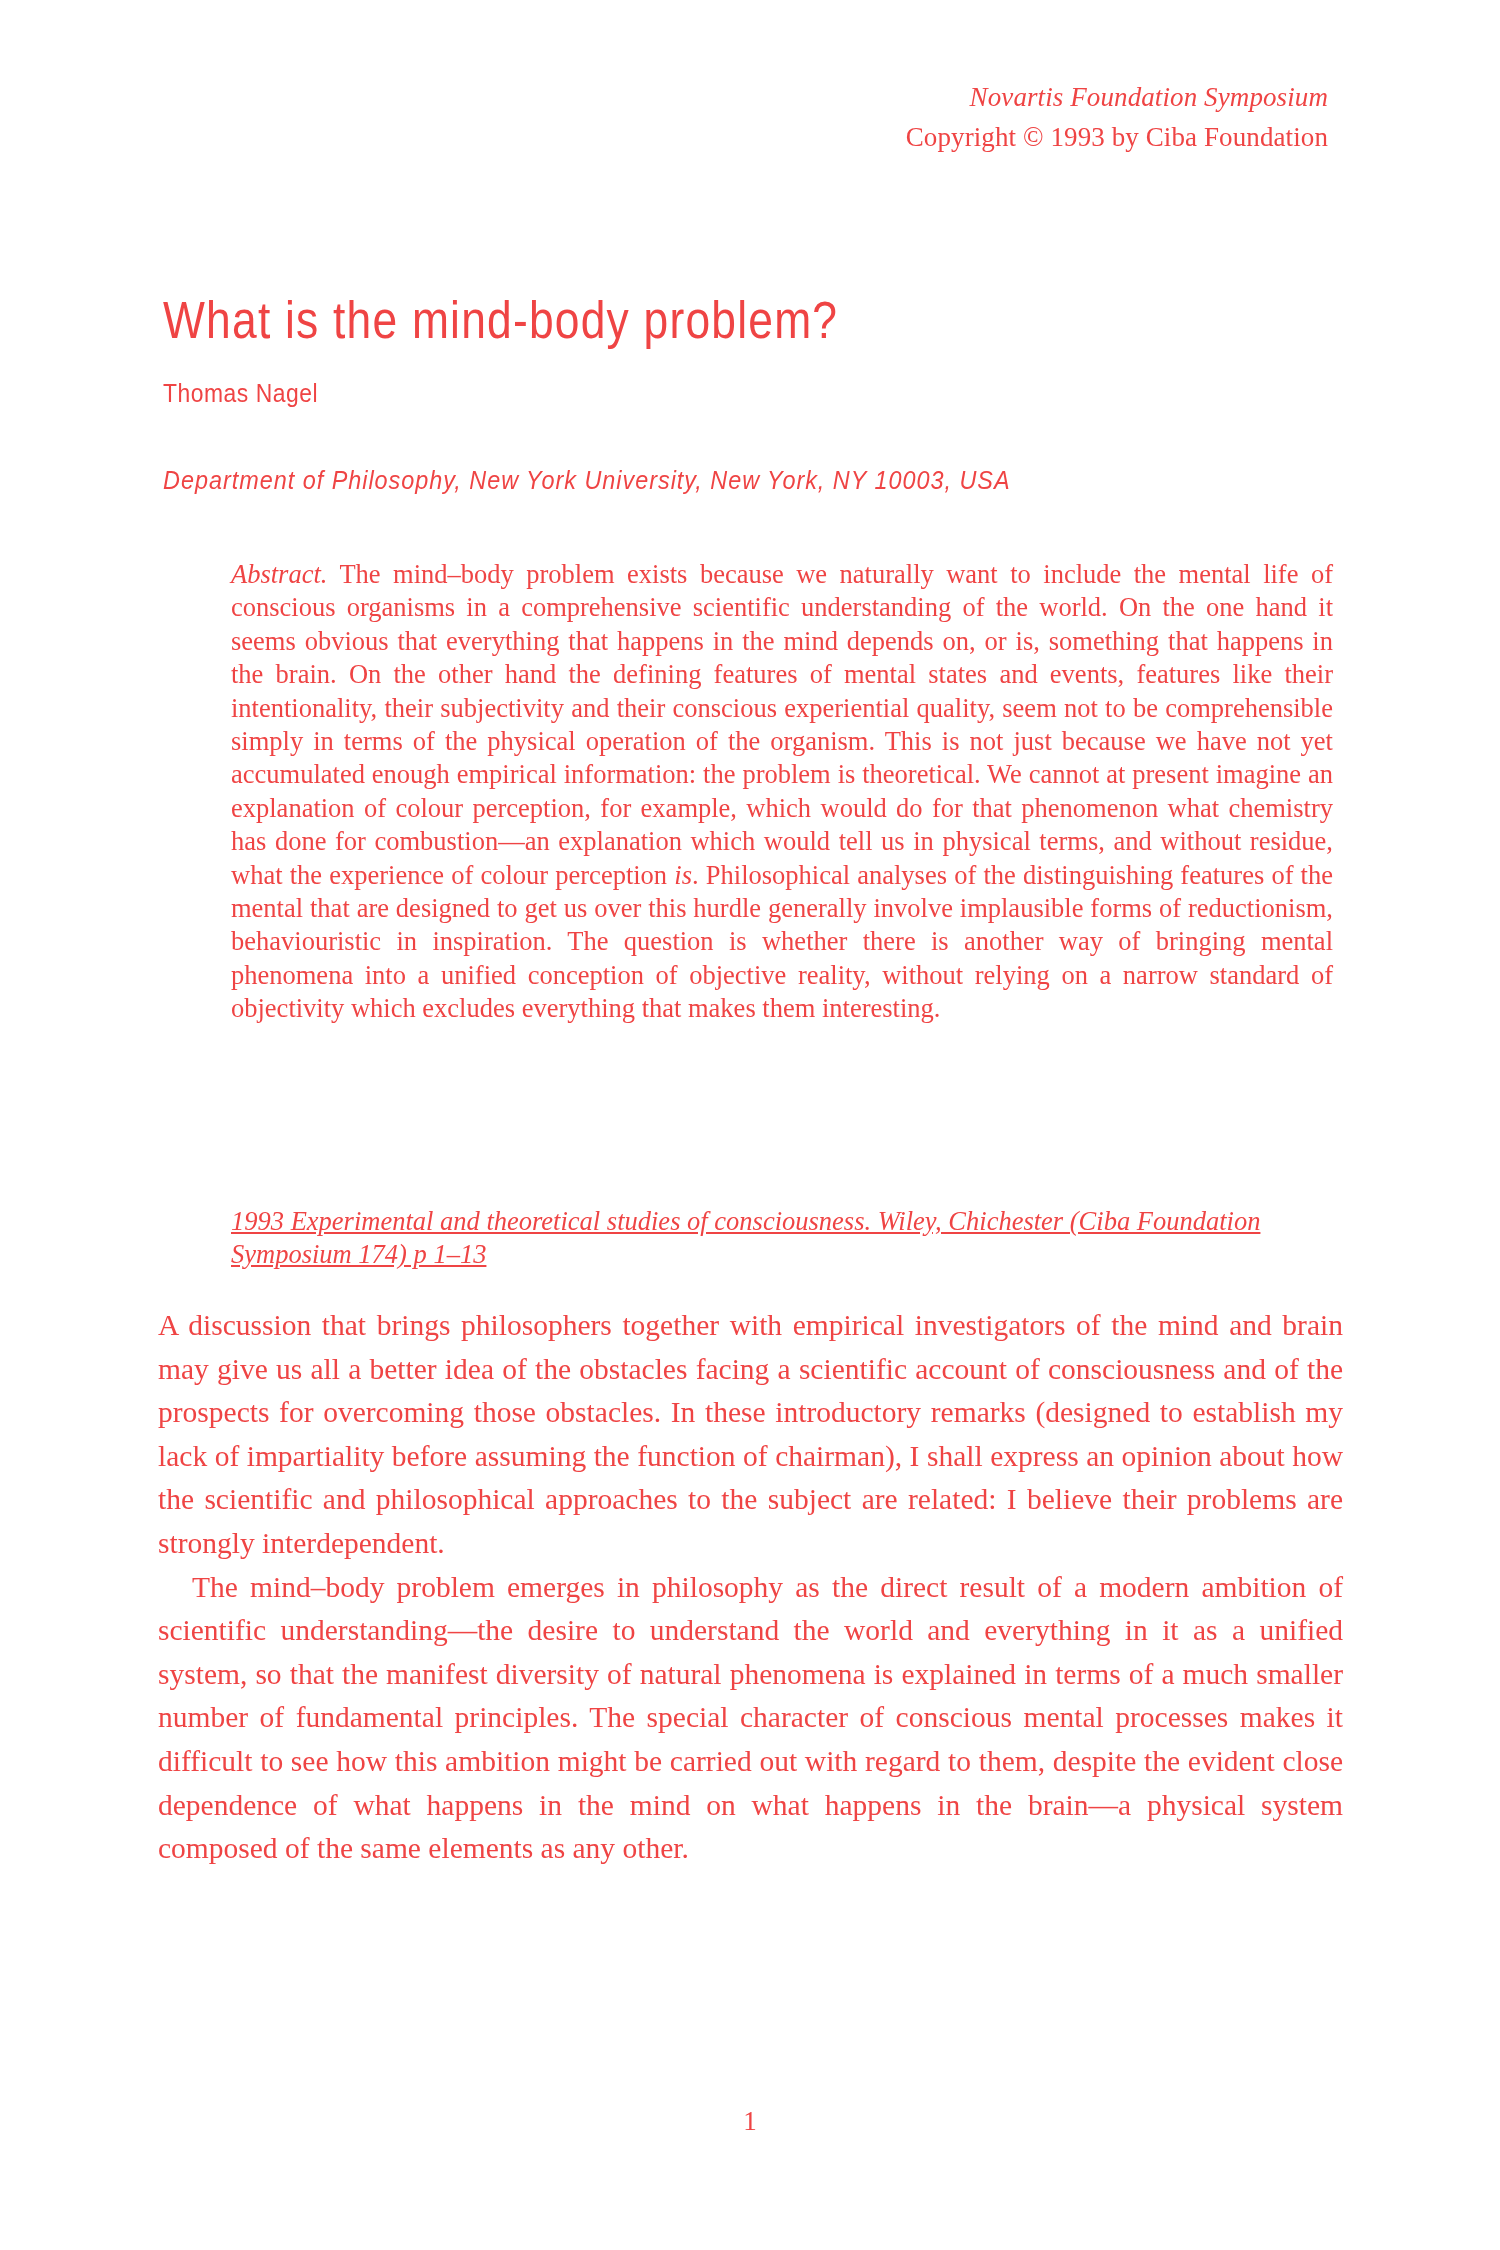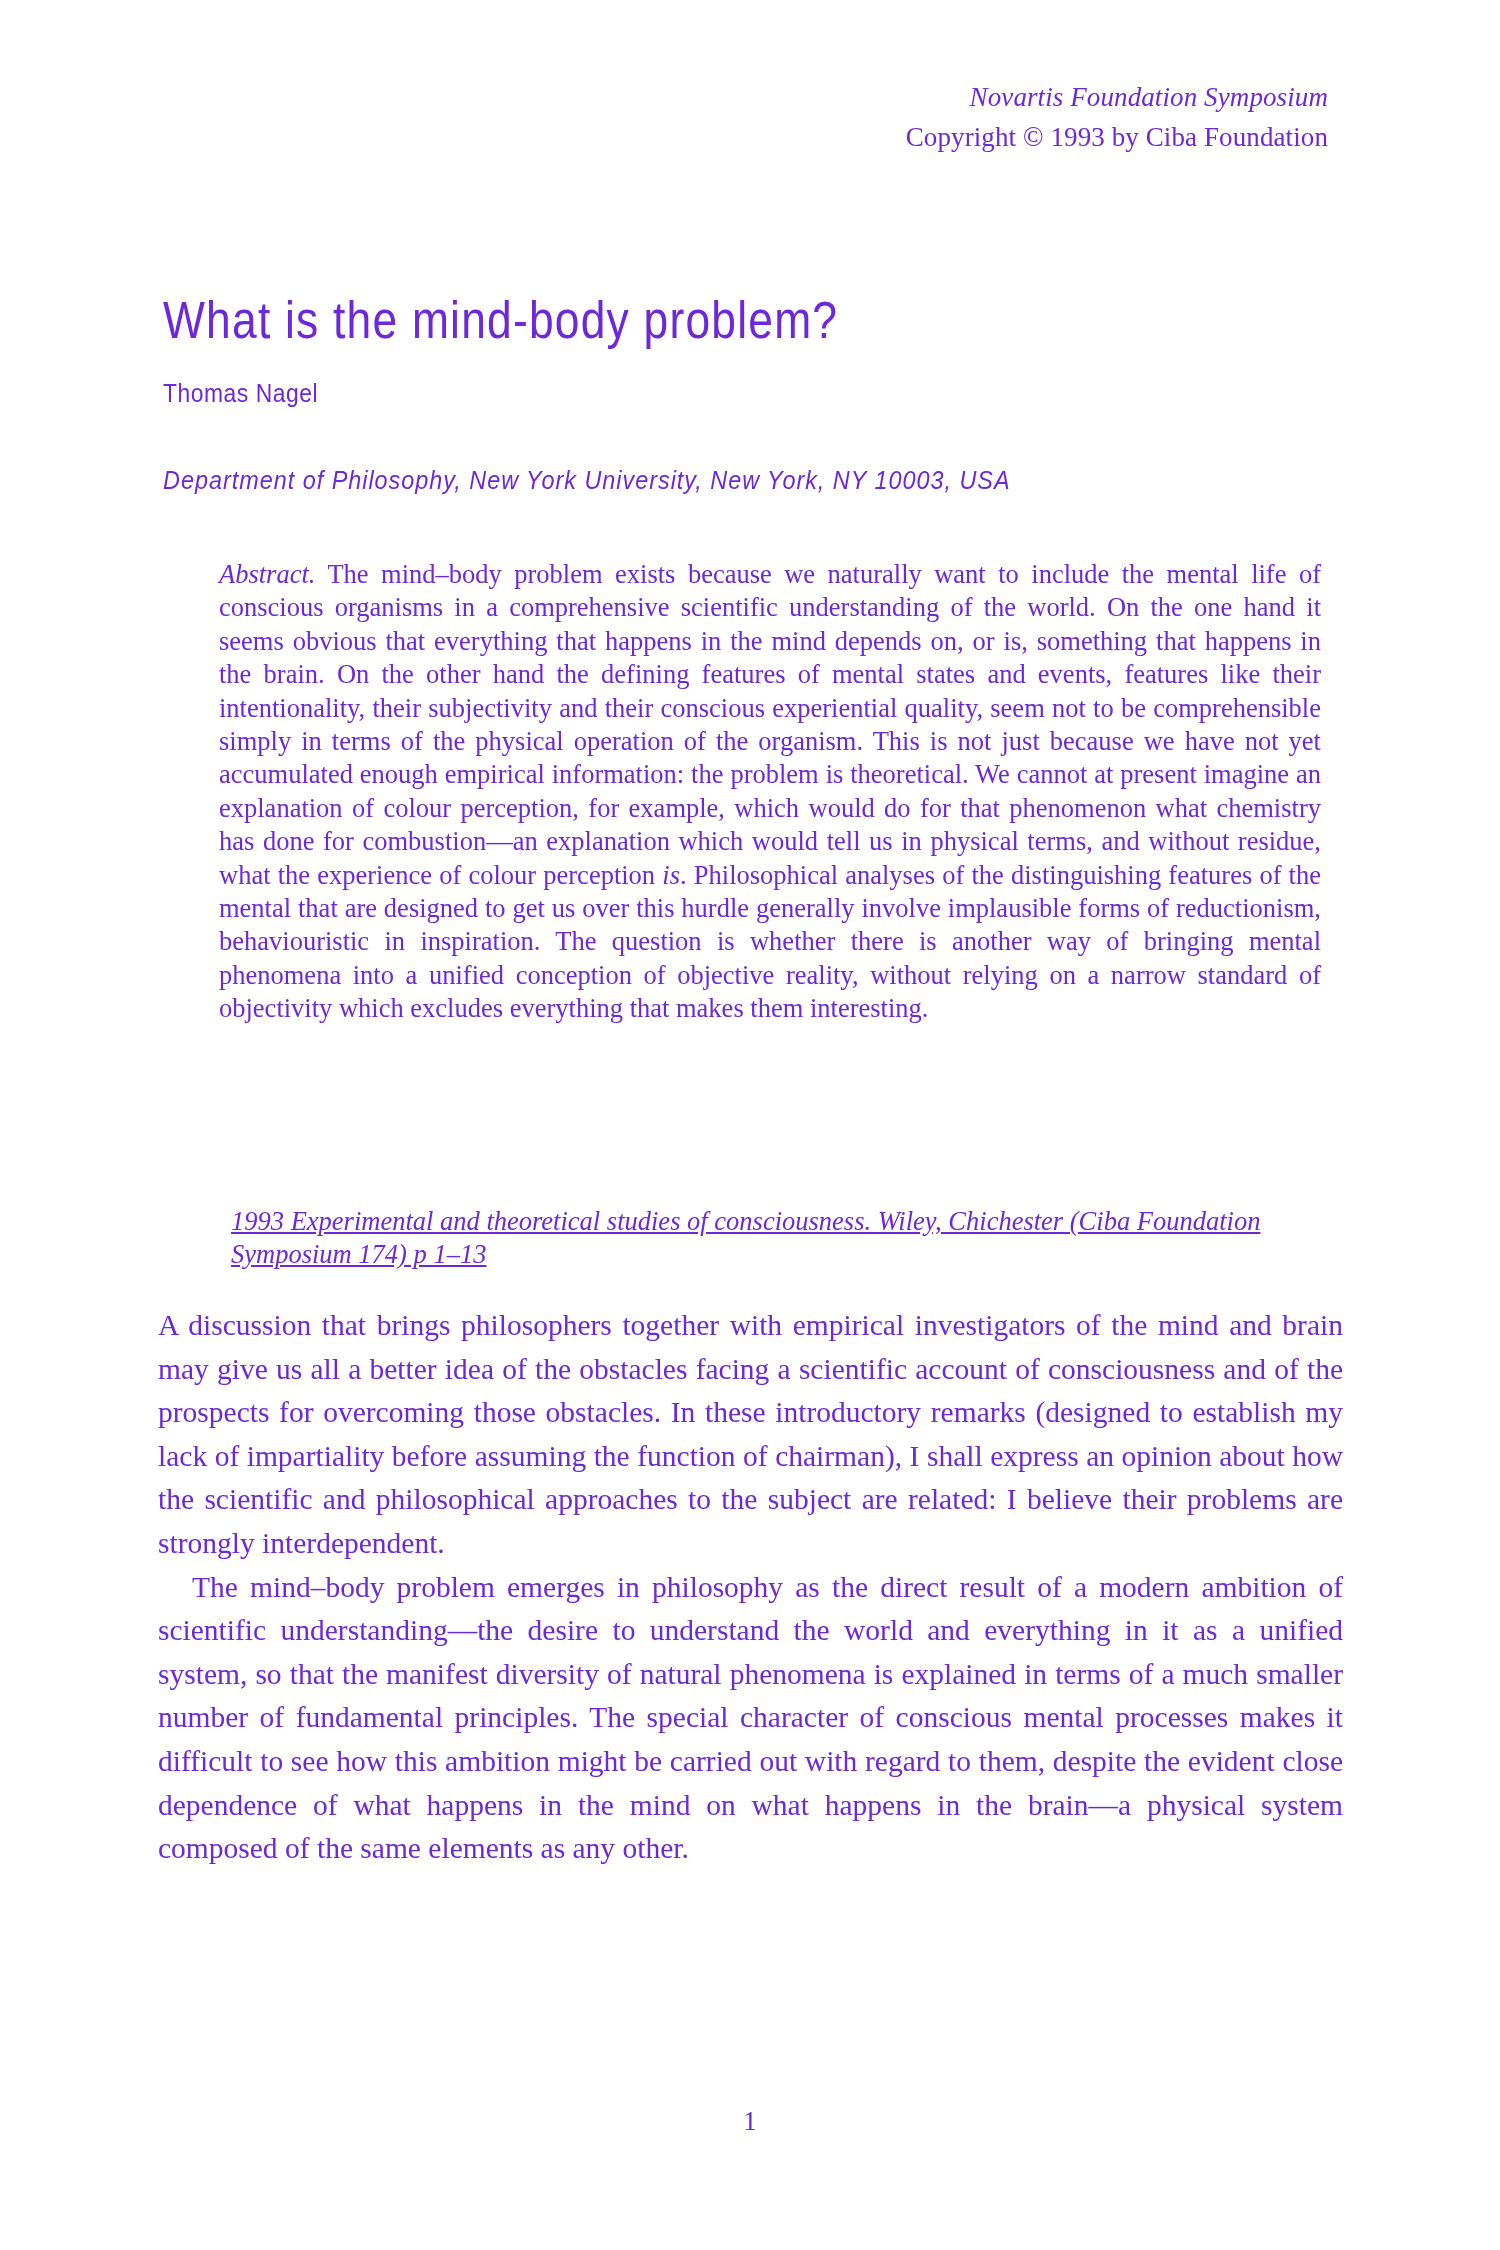--- a/index.html
+++ b/index.html
@@ -9,21 +9,21 @@
   }
   .page {
     position: relative;
     width: 1500px;
     height: 2250px;
     background: #ffffff;
     margin: 0 auto;
     overflow: hidden;
     box-sizing: border-box;
     font-family: "Liberation Serif", "DejaVu Serif", serif;
-    color: #6d28d9;
+    color: #ef4444;
   }
 
   
   .pub-header {
     position: absolute;
     top: 78px;
     right: 172px;
     text-align: right;
     line-height: 1.48;
   }
@@ -74,21 +74,21 @@
     letter-spacing: 1.1px;
     transform: scaleX(0.9);
     transform-origin: left top;
     white-space: nowrap;
   }
 
   
   .abstract-block {
     position: absolute;
     top: 558px;
-    left: 219px;
+    left: 231px;
     width: 1102px;
     font-size: 26.5px;
     line-height: 33.4px;
     text-align: justify;
     text-justify: inter-word;
   }
   .abstract-block p {
     margin: 0;
   }
   .abstract-block .abstract-label {

